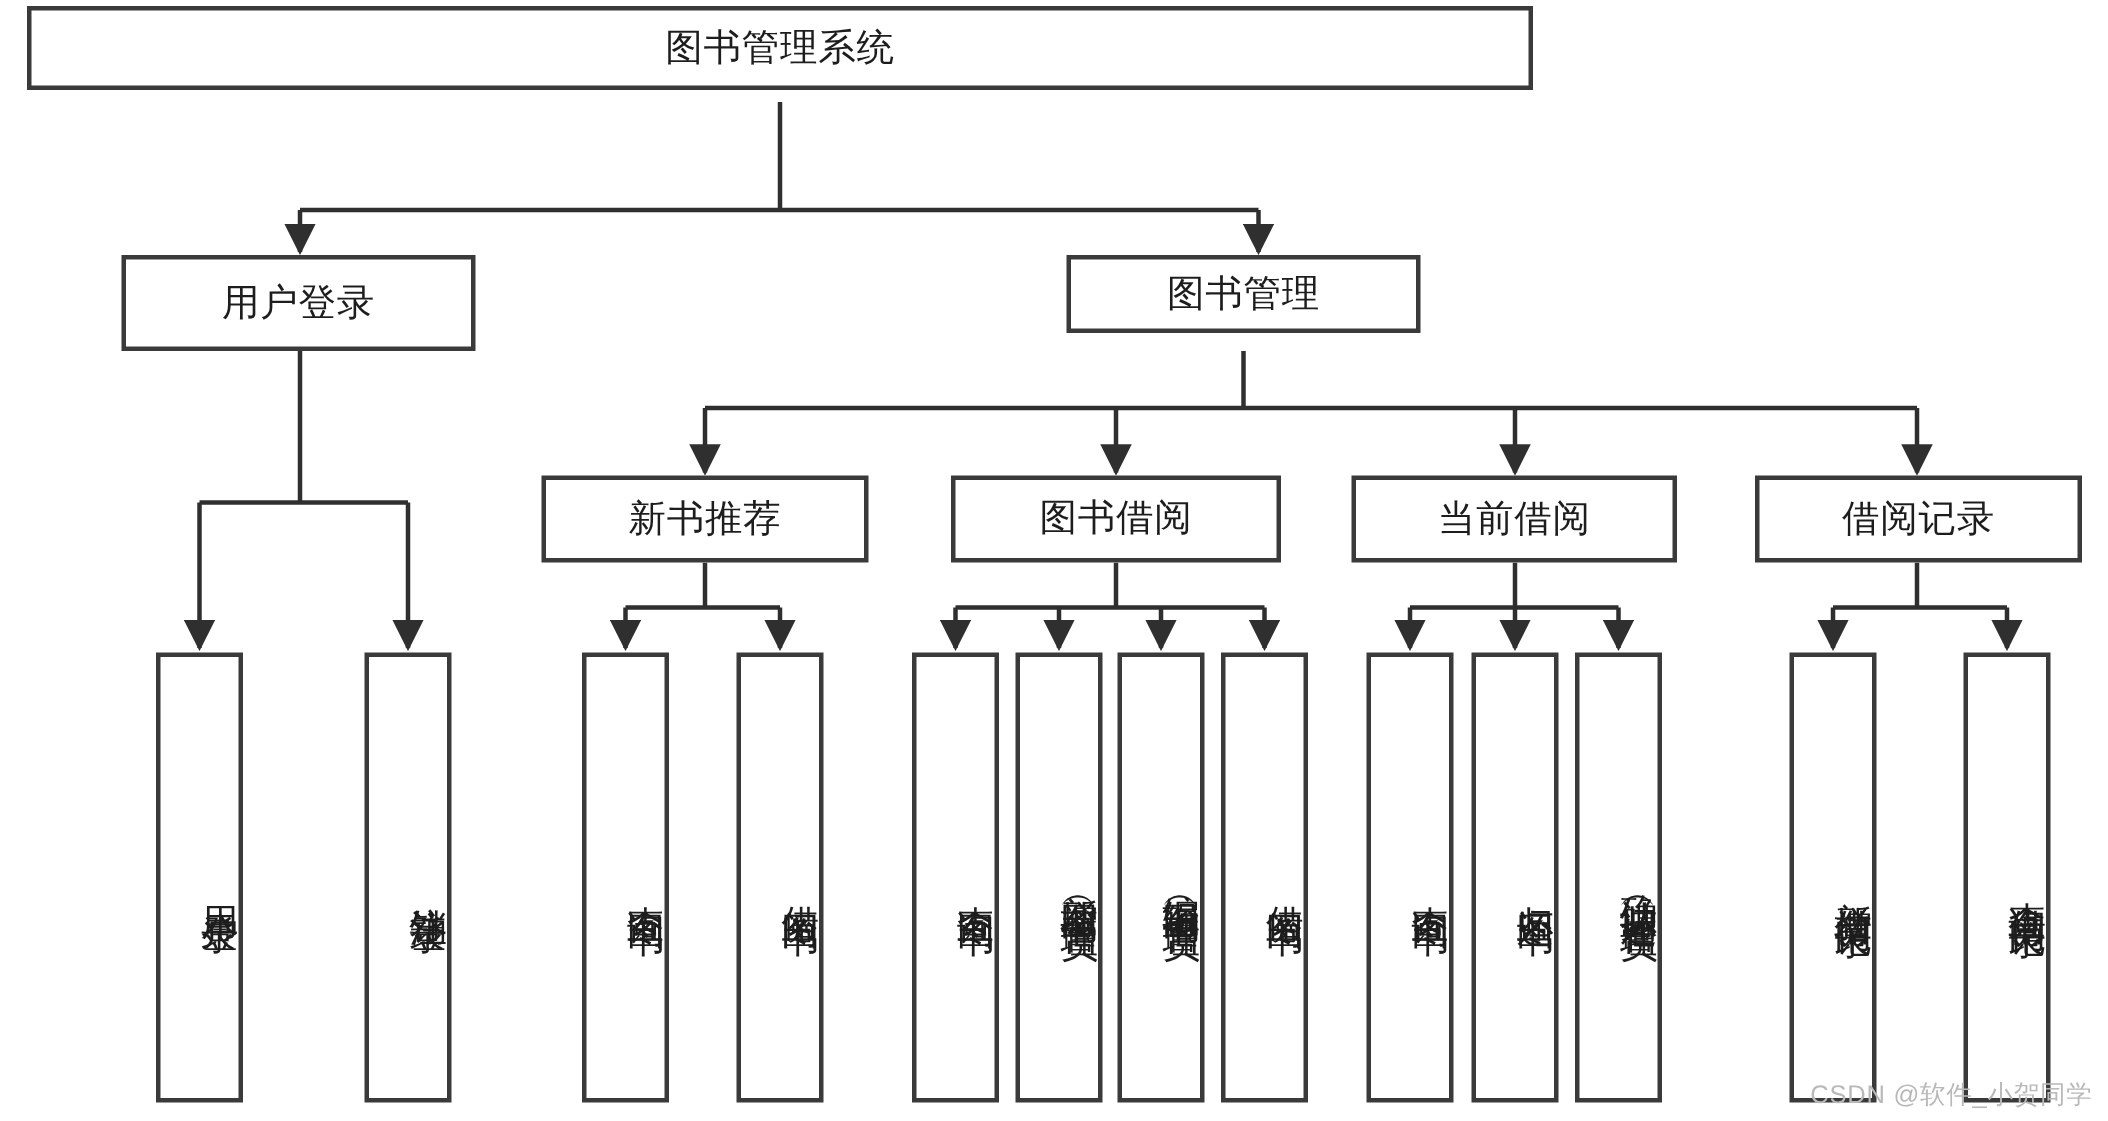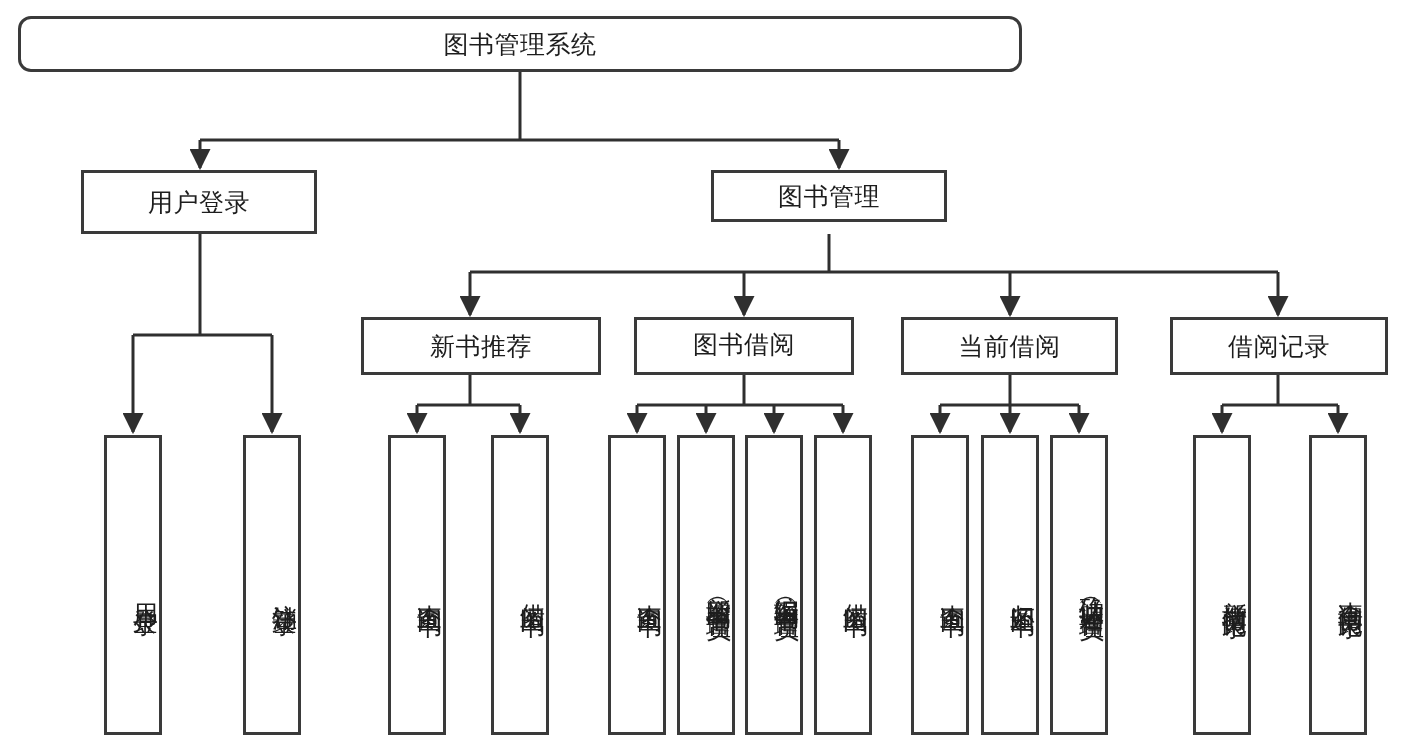--- a/index.html
+++ b/index.html
@@ -113,26 +113,26 @@
       <path d="M 1010 405 L 1010 432" marker-end="url(#arrow)"></path>
       <path d="M 1079 405 L 1079 432" marker-end="url(#arrow)"></path>
 
       <path d="M 1278 375 L 1278 405"></path>
       <path d="M 1222 405 L 1338 405"></path>
       <path d="M 1222 405 L 1222 432" marker-end="url(#arrow)"></path>
       <path d="M 1338 405 L 1338 432" marker-end="url(#arrow)"></path>
     </g>
   </svg>
 
-  <div class="node horiz node-root" style="left:18px; top:16px; width:1004px; height:56px;border-radius:13px;">图书管理系统</div>
+  <div class="node horiz node-root" style="left:18px; top:4px; width:1004px; height:56px;">图书管理系统</div>
 
   <div class="node horiz" style="left:81px; top:170px; width:236px; height:64px;">用户登录</div>
   <div class="node horiz" style="left:711px; top:170px; width:236px; height:52px;">图书管理</div>
 
-  <div class="node horiz" style="left:361px; top:317px; width:240px; height:58px;font-family:Liberation Serif, serif;">新书推荐</div>
+  <div class="node horiz" style="left:361px; top:317px; width:218px; height:58px;font-family:Liberation Serif, serif;">新书推荐</div>
   <div class="node horiz" style="left:634px; top:317px; width:220px; height:58px;font-family:Liberation Mono, monospace;">图书借阅</div>
   <div class="node horiz" style="left:1170px; top:317px; width:218px; height:58px;">借阅记录</div>
   <div class="node horiz" style="left:901px; top:317px; width:217px; height:58px;">当前借阅</div>
 
   <div class="node vert" style="left:104px; top:435px; width:58px; height:300px;">用户登录</div>
   <div class="node vert" style="left:243px; top:435px; width:58px; height:300px;">注销登录</div>
 
   <div class="node vert" style="left:388px; top:435px; width:58px; height:300px;">查询图书</div>
   <div class="node vert" style="left:491px; top:435px; width:58px; height:300px;">借阅图书</div>
 
@@ -141,14 +141,15 @@
   <div class="node vert top" style="left:745px; top:435px; width:58px; height:300px;">编辑图书（管理员）</div>
   <div class="node vert" style="left:814px; top:435px; width:58px; height:300px;">借阅图书</div>
 
   <div class="node vert" style="left:911px; top:435px; width:58px; height:300px;">查询图书</div>
   <div class="node vert" style="left:981px; top:435px; width:58px; height:300px;">归还图书</div>
   <div class="node vert top" style="left:1050px; top:435px; width:58px; height:300px;">确认归还（管理员）</div>
 
   <div class="node vert" style="left:1193px; top:435px; width:58px; height:300px;">新增借阅记录</div>
   <div class="node vert" style="left:1309px; top:435px; width:58px; height:300px;">查询借阅记录</div>
 
+  <div id="watermark">CSDN @软件_小贺同学</div>
 
 </div>
 
 </body></html>

